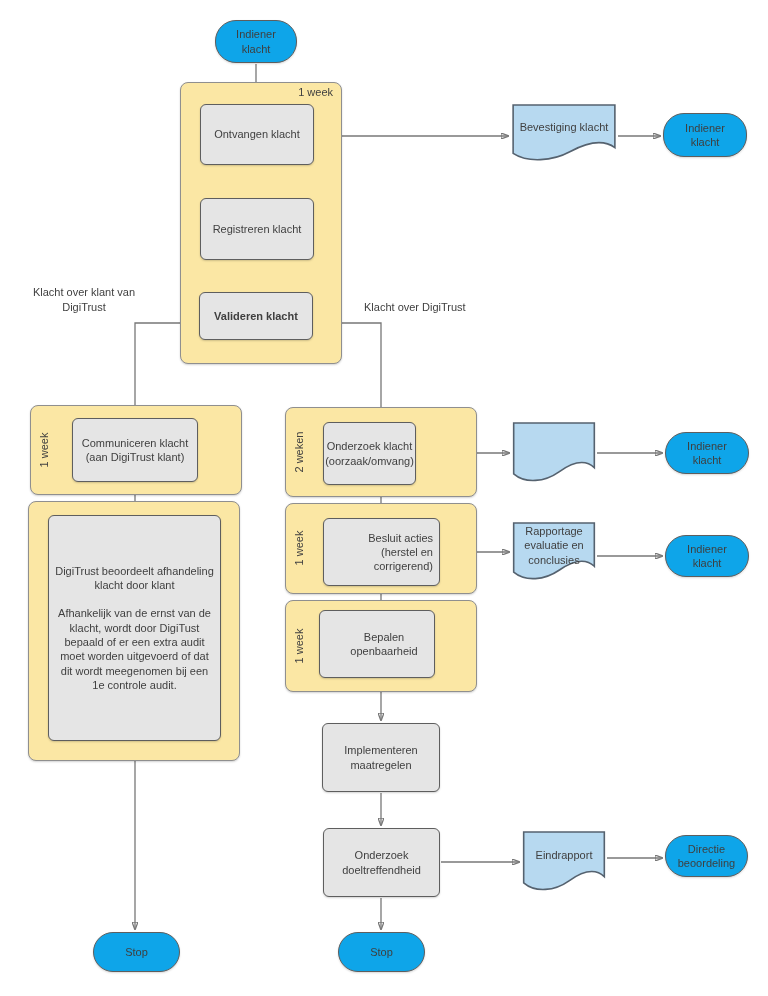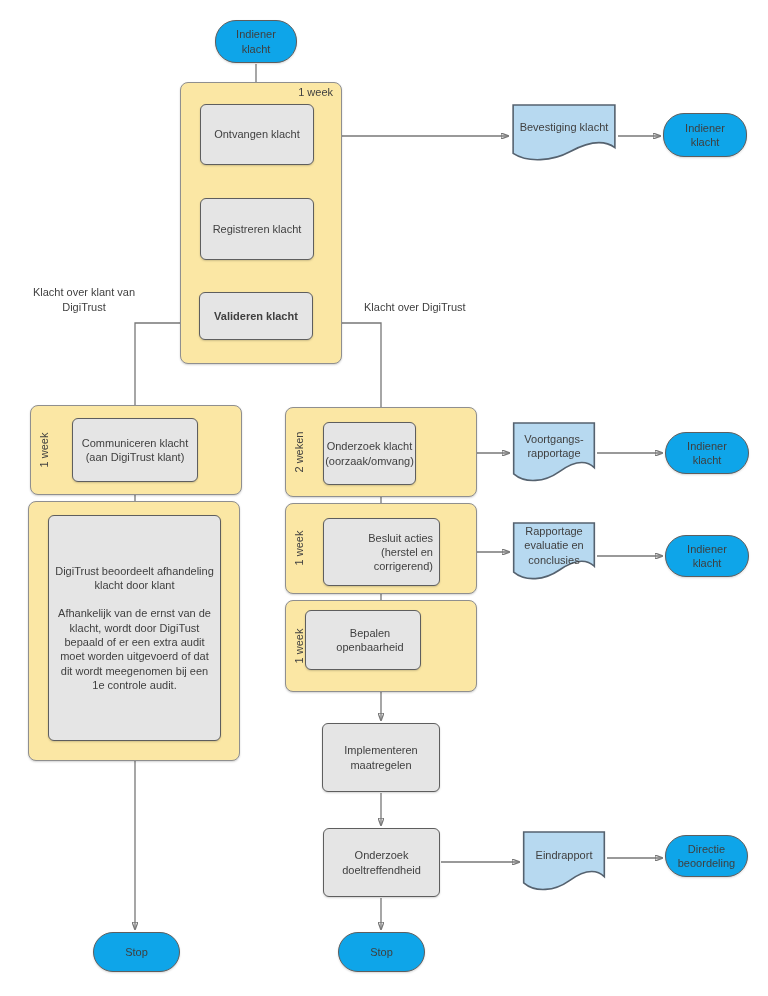--- a/index.html
+++ b/index.html
@@ -126,41 +126,40 @@
       <p>DigiTrust beoordeelt afhandeling klacht door klant</p>
       <p>Afhankelijk van de ernst van de klacht, wordt door DigiTust bepaald of er een extra audit moet worden uitgevoerd of dat dit wordt meegenomen bij een 1e controle audit.</p>
     </div>
   </div>
   <div class="proc" style="left:323px;top:422px;width:93px;height:63px;">
     <span>Onderzoek klacht (oorzaak/omvang)</span>
   </div>
   <div class="proc" style="left:323px;top:518px;width:117px;height:68px;text-align:right;">
     <span>Besluit acties (herstel en corrigerend)</span>
   </div>
-  <div class="proc" style="left:305px;top:610px;width:116px;height:60px;padding-left:20px;">
+  <div class="proc" style="left:319px;top:610px;width:116px;height:68px;padding-left:20px;">
     <span>Bepalen openbaarheid</span>
   </div>
   <div class="proc" style="left:322px;top:723px;width:118px;height:69px;">
     <span>Implementeren maatregelen</span>
   </div>
   <div class="proc" style="left:323px;top:828px;width:117px;height:69px;">
     <span>Onderzoek doeltreffendheid</span>
   </div>
 
   <div class="doc" style="left:511px;top:103px;width:106px;height:62px;">
     <svg viewBox="0 0 100 64" preserveAspectRatio="none">
       <path vector-effect="non-scaling-stroke" d="M2,2 H98 V46 C88,38 73,40 56,50 C39,60 16,62 2,52 Z"></path>
     </svg>
     <span class="doc-lbl">Bevestiging klacht</span>
   </div>
   <div class="doc" style="left:512px;top:421px;width:84px;height:65px;">
     <svg viewBox="0 0 100 64" preserveAspectRatio="none">
       <path vector-effect="non-scaling-stroke" d="M2,2 H98 V46 C88,38 73,40 56,50 C39,60 16,62 2,52 Z"></path>
     </svg>
-    <span class="doc-lbl">Voortgangs-rapportage</span>
   </div>
   <div class="doc" style="left:512px;top:521px;width:84px;height:63px;">
     <svg viewBox="0 0 100 64" preserveAspectRatio="none">
       <path vector-effect="non-scaling-stroke" d="M2,2 H98 V46 C88,38 73,40 56,50 C39,60 16,62 2,52 Z"></path>
     </svg>
     <span class="doc-lbl">Rapportage evaluatie en conclusies</span>
   </div>
   <div class="doc" style="left:522px;top:830px;width:84px;height:65px;padding-left:19px;">
     <svg viewBox="0 0 100 64" preserveAspectRatio="none">
       <path vector-effect="non-scaling-stroke" d="M2,2 H98 V46 C88,38 73,40 56,50 C39,60 16,62 2,52 Z"></path>

